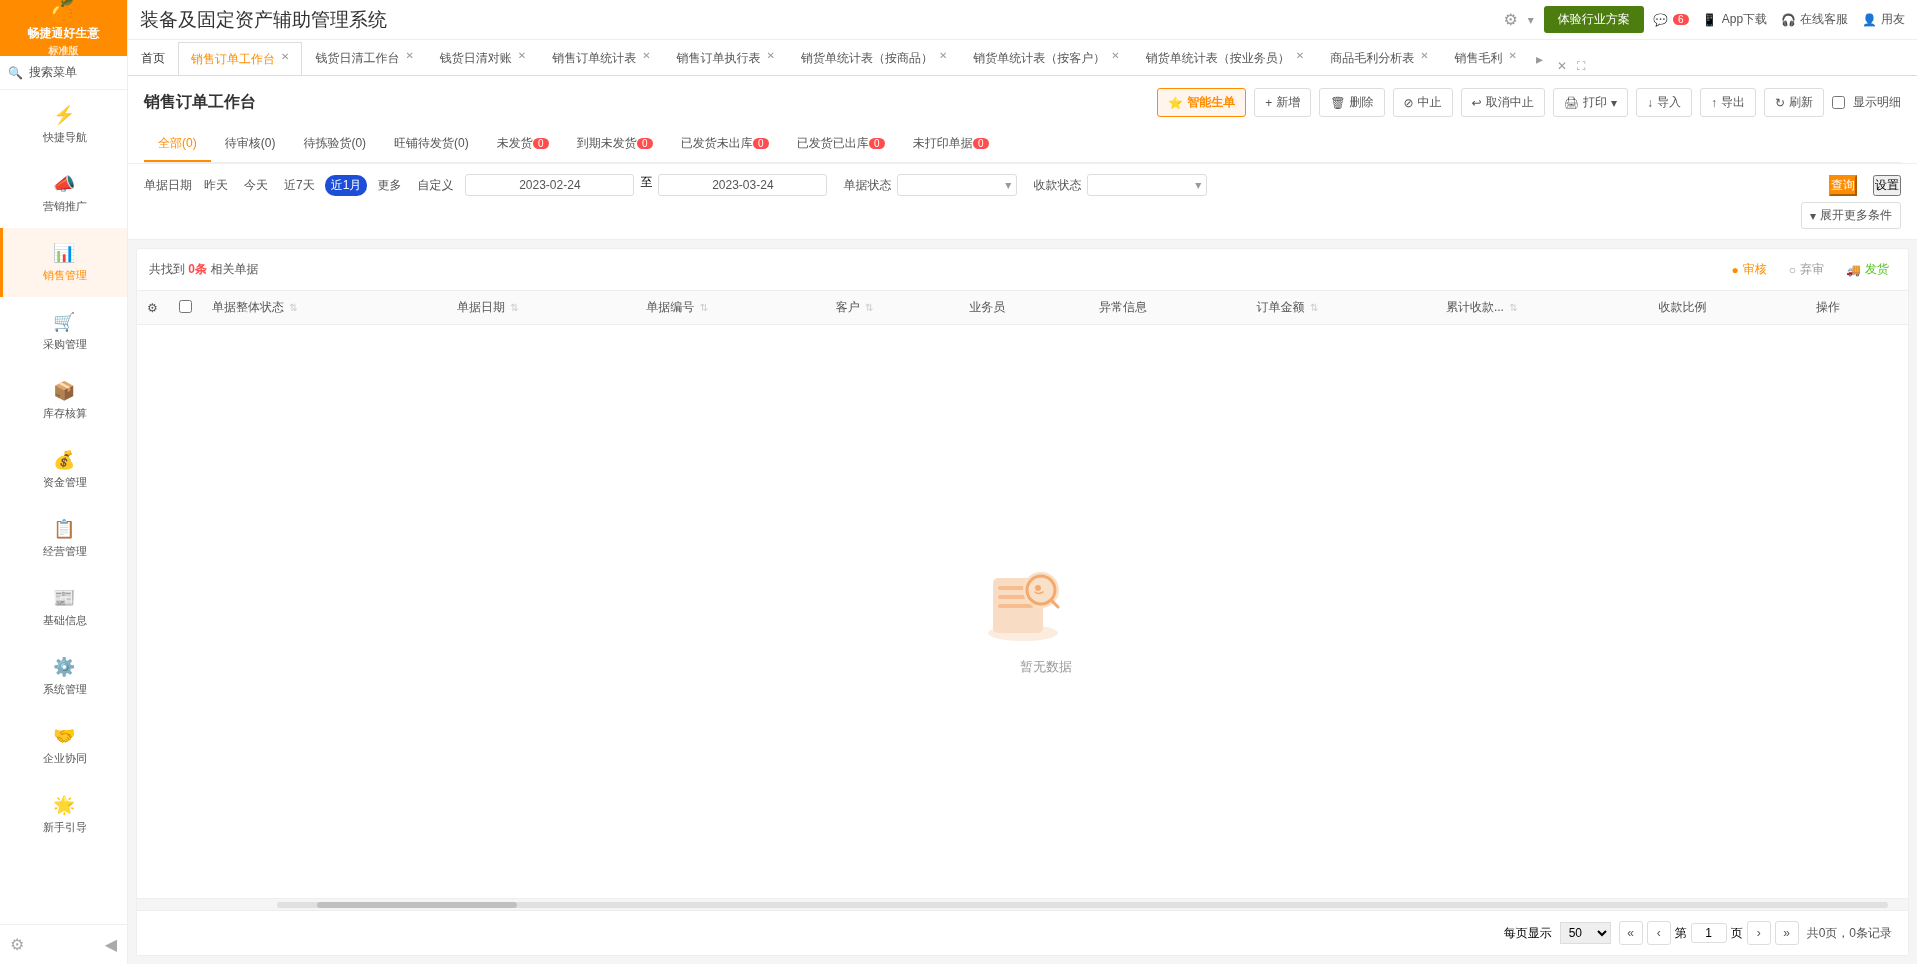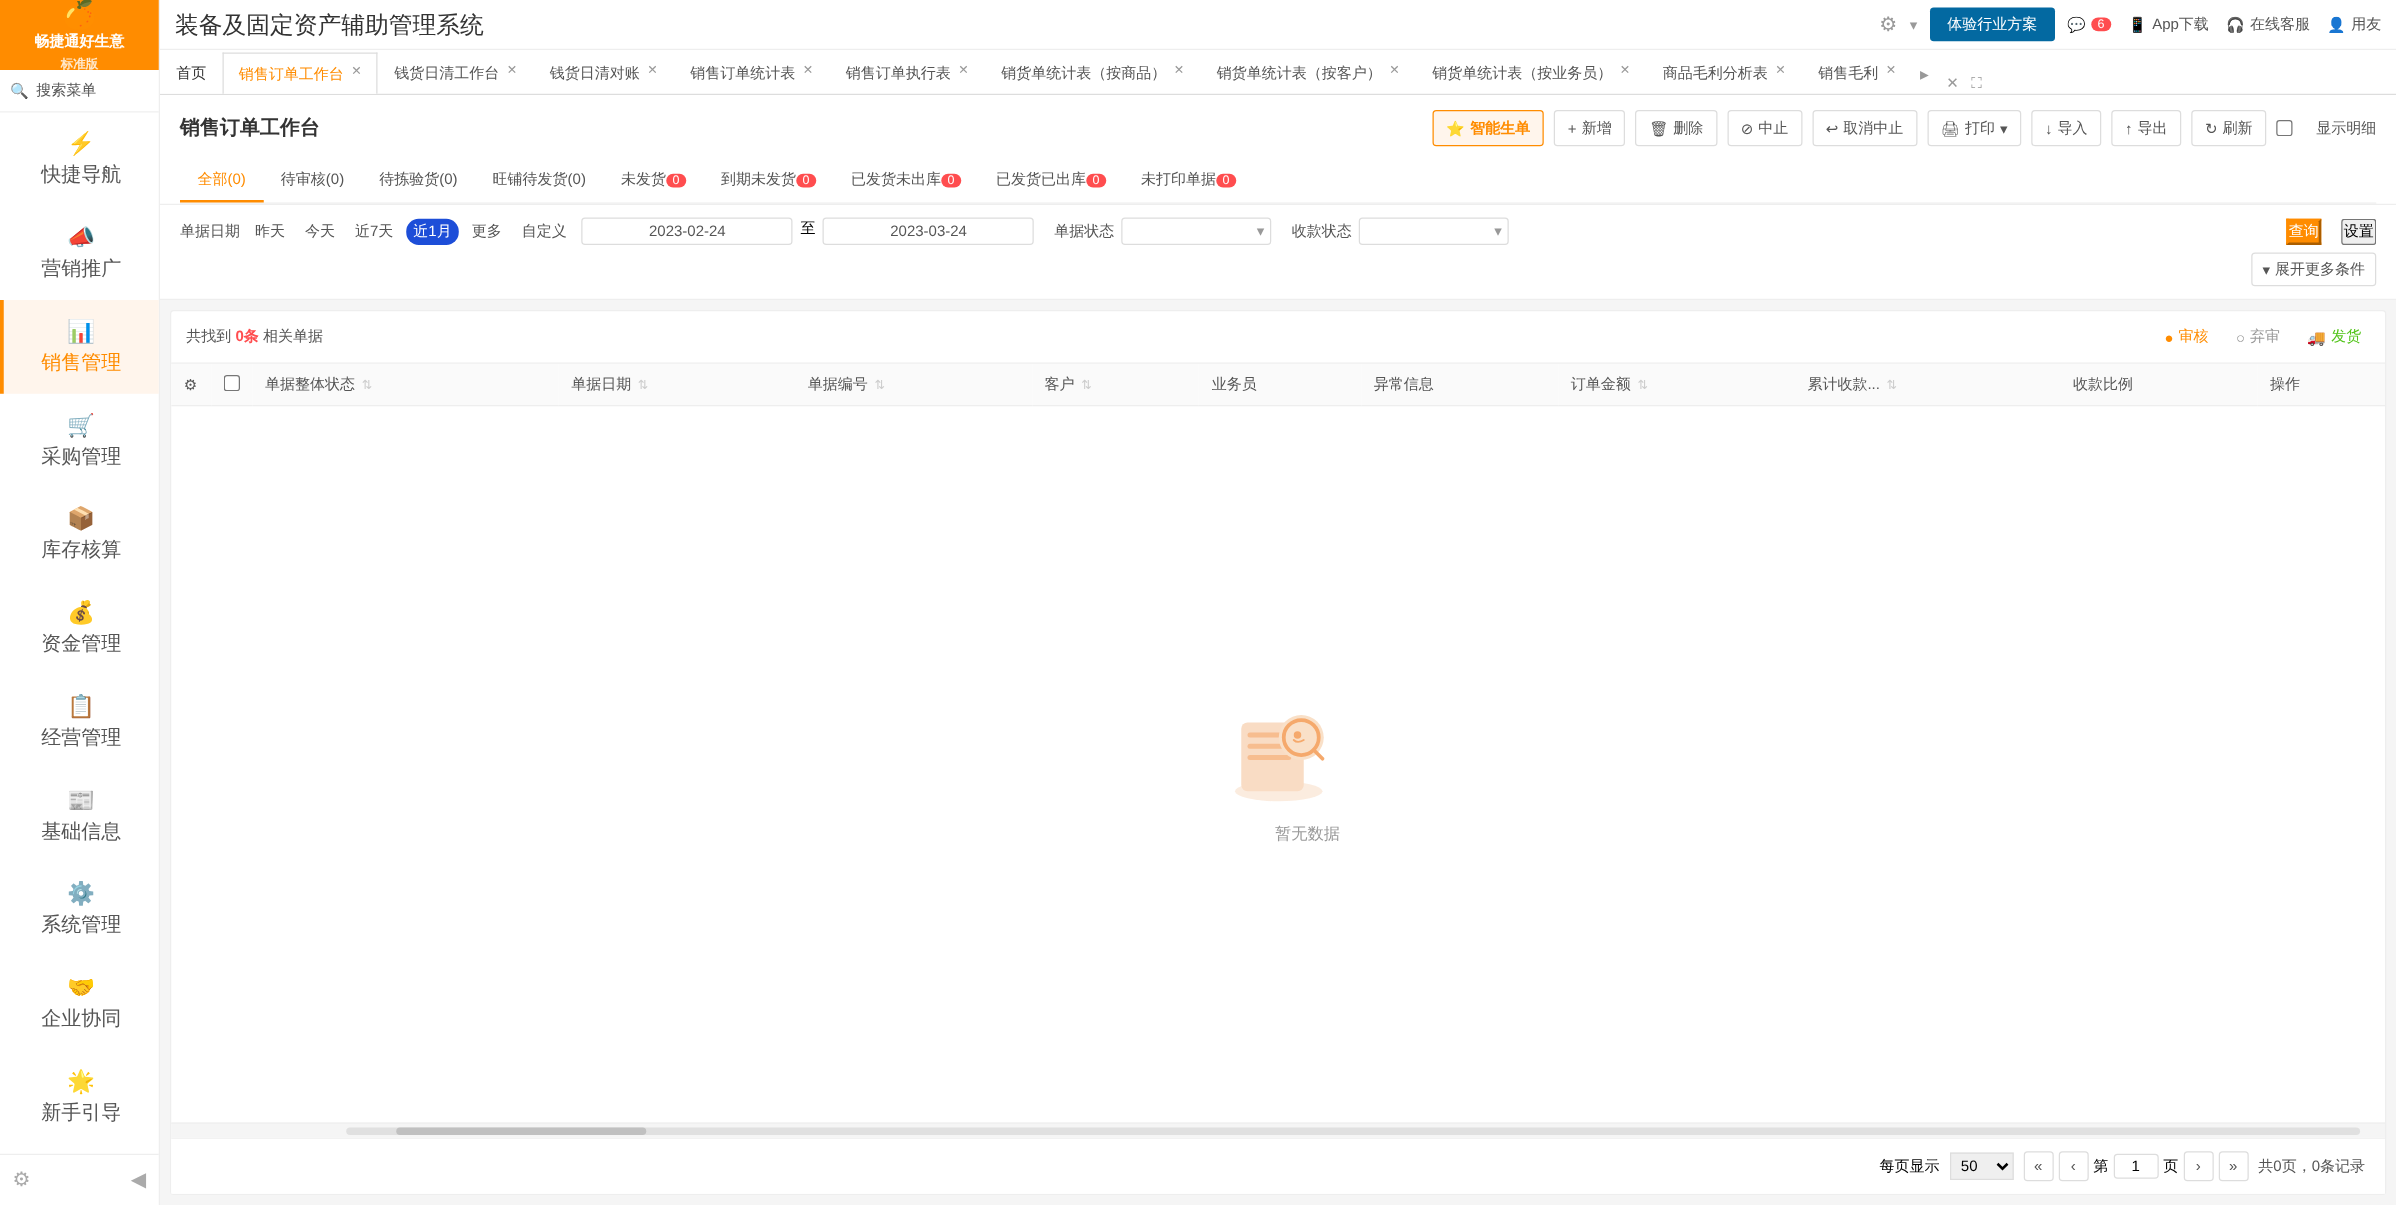--- a/index.html
+++ b/index.html
@@ -6,31 +6,31 @@
     body { display: flex; height: 964px; overflow: hidden; background: #f5f5f5; }
 
     
     .sidebar { width: 128px; background: #fff; display: flex; flex-direction: column; border-right: 1px solid #eee; flex-shrink: 0; }
     .sidebar-logo { height: 56px; background: #ff8c00; display: flex; align-items: center; justify-content: center; flex-direction: column; color: white; font-size: 14px; font-weight: bold; }
     .sidebar-logo .sub { font-size: 10px; color: rgba(255,255,255,0.8); margin-top: 2px; }
     .sidebar-search { padding: 8px; border-bottom: 1px solid #f0f0f0; cursor: pointer; display: flex; align-items: center; gap: 6px; color: #555; }
     .sidebar-item { padding: 14px 8px; display: flex; flex-direction: column; align-items: center; cursor: pointer; color: #555; border-left: 3px solid transparent; gap: 4px; }
     .sidebar-item.active { background: #fff5ec; color: #ff8c00; border-left: 3px solid #ff8c00; }
     .sidebar-item .icon { font-size: 18px; }
-    .sidebar-item .label { font-size: 16px; }
+    .sidebar-item .label { font-size: 11px; }
     .sidebar-bottom { margin-top: auto; padding: 10px; display: flex; justify-content: space-between; border-top: 1px solid #eee; }
     .sidebar-bottom span { color: #aaa; cursor: pointer; font-size: 16px; }
 
     
     .main { flex: 1; display: flex; flex-direction: column; overflow: hidden; }
 
     
     .topbar { height: 40px; background: #fff; border-bottom: 1px solid #eee; display: flex; align-items: center; padding: 0 12px; gap: 10px; }
     .topbar-title { color: #333; font-size: 19px; flex: 1; }
-    .topbar-btn { background: #0369a1; color: white; border: none; padding: 5px 14px; border-radius: 3px; cursor: pointer; font-size: 12px; }
+    .topbar-btn { background: #4d7c0f; color: white; border: none; padding: 5px 14px; border-radius: 3px; cursor: pointer; font-size: 12px; }
     .topbar-actions { display: flex; align-items: center; gap: 14px; color: #555; font-size: 12px; margin-left: auto; }
     .topbar-actions .icon-btn { display: flex; align-items: center; gap: 4px; cursor: pointer; }
     .badge { background: #ff4d4f; color: white; border-radius: 8px; padding: 0 4px; font-size: 10px; min-width: 16px; text-align: center; }
     .gear-icon { color: #999; cursor: pointer; font-size: 16px; }
 
     
     .tabbar { height: 36px; background: #fff; border-bottom: 1px solid #ddd; display: flex; align-items: flex-end; overflow: hidden; }
     .tab { padding: 8px 12px; cursor: pointer; color: #555; font-size: 12px; border: 1px solid transparent; border-bottom: none; display: flex; align-items: flex-start; gap: 6px; white-space: nowrap; flex-shrink: 0; }
     .tab.home { background: #fff; color: #333; }
     .tab.active { background: #fff; border-color: #ddd; color: #ff8c00; border-bottom-color: #fff; margin-bottom: -1px; }
@@ -40,21 +40,21 @@
     .tabbar-close-btns span { cursor: pointer; color: #999; font-size: 12px; padding: 2px 4px; }
 
     
     .content { flex: 1; overflow: auto; background: #f5f5f5; padding: 0; display: flex; flex-direction: column; }
     .page-header { background: #fff; padding: 12px 16px 0; border-bottom: 1px solid #eee; }
     .page-title-bar { display: flex; align-items: center; justify-content: space-between; margin-bottom: 10px; }
     .page-title { font-size: 16px; font-weight: bold; color: #333; }
     .toolbar { display: flex; align-items: center; gap: 8px; }
     .toolbar .btn { display: flex; align-items: center; gap: 4px; padding: 5px 10px; border: 1px solid #ddd; border-radius: 3px; cursor: pointer; background: #fff; color: #555; font-size: 12px; }
     .toolbar .btn.smart { background: #fff5ec; color: #ff8c00; border-color: #ff8c00; font-weight: bold; }
-    .checkbox-label { display: flex; align-items: center; gap: 19px; color: #555; cursor: pointer; }
+    .checkbox-label { display: flex; align-items: center; gap: 8px; color: #555; cursor: pointer; }
 
     
     .sub-tabs { display: flex; align-items: center; gap: 0; padding: 0; border-bottom: 1px solid #eee; background: #fff; }
     .sub-tab { padding: 8px 14px; cursor: pointer; color: #555; font-size: 12px; border-bottom: 2px solid transparent; white-space: nowrap; }
     .sub-tab.active { color: #ff8c00; border-bottom-color: #ff8c00; }
     .badge-red { background: #ff4d4f; color: white; border-radius: 8px; padding: 0 4px; font-size: 10px; min-width: 16px; text-align: center; display: inline-block; }
 
     
     .filter-area { background: #fff; padding: 10px 16px; border-bottom: 1px solid #eee; }
     .filter-row { display: flex; align-items: center; gap: 16px; flex-wrap: wrap; }

